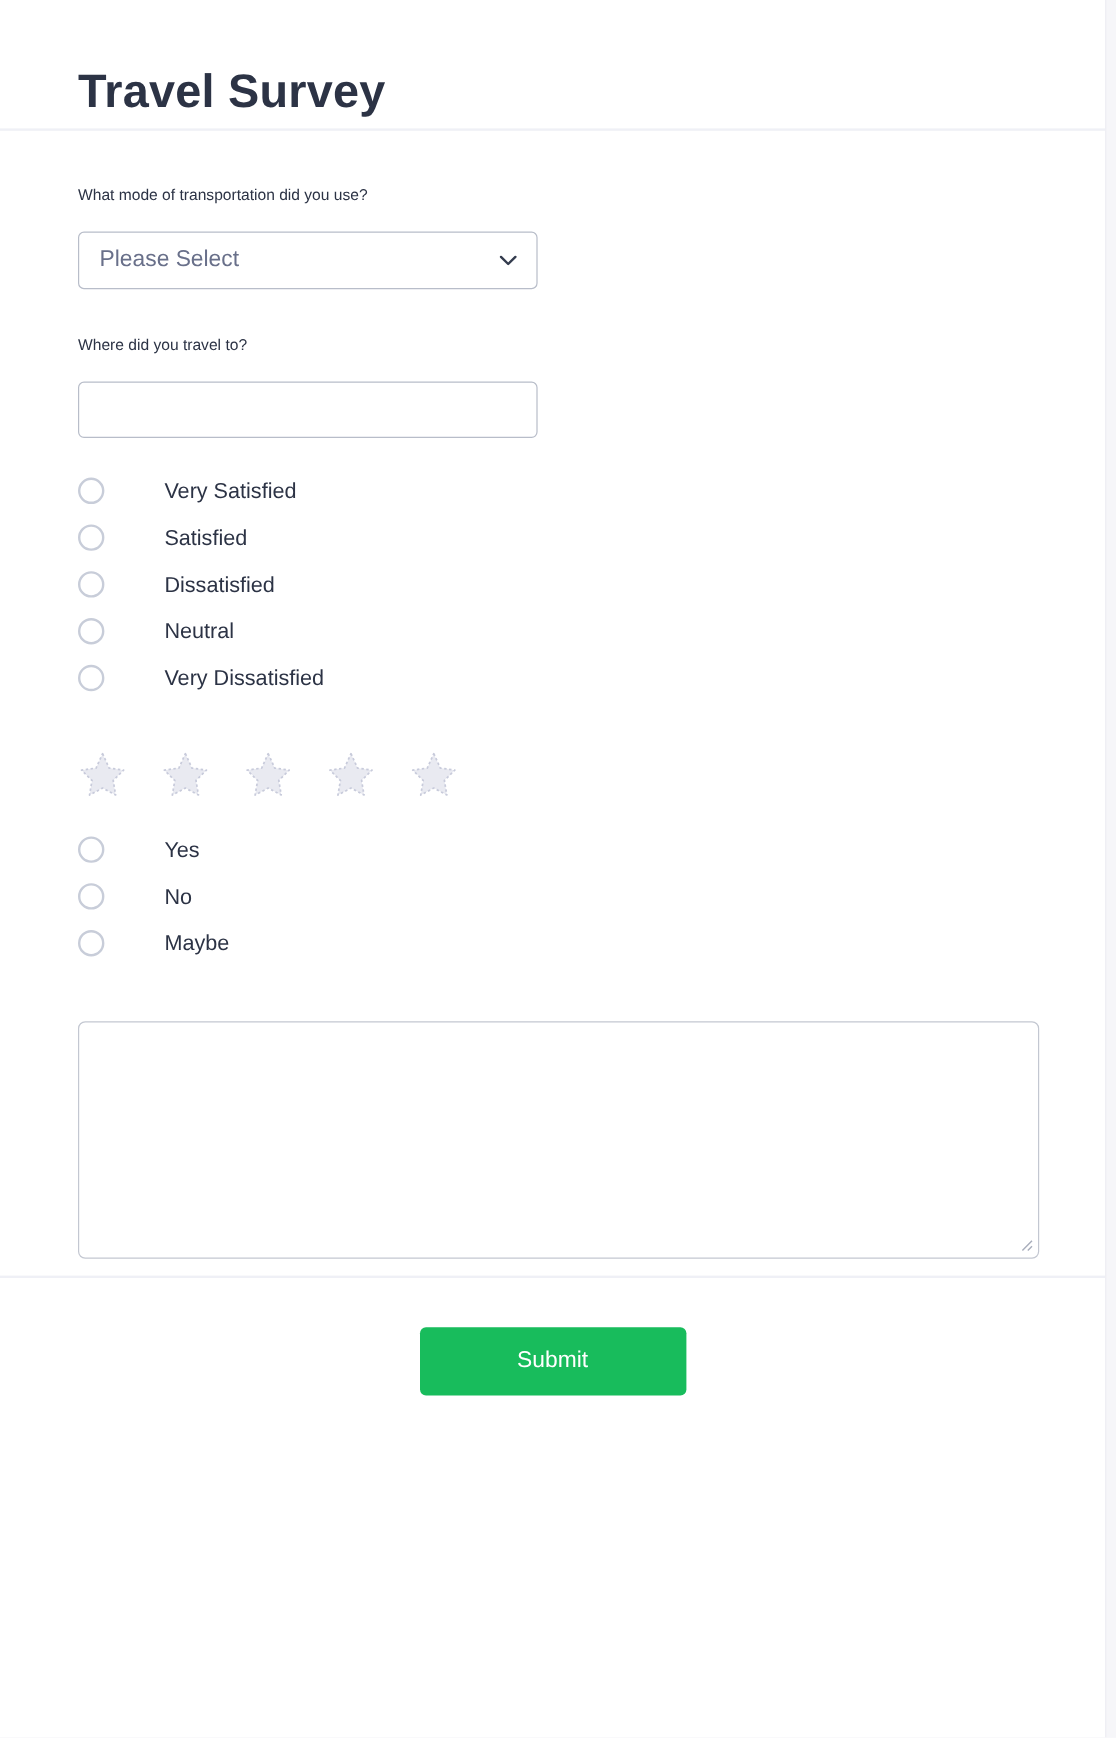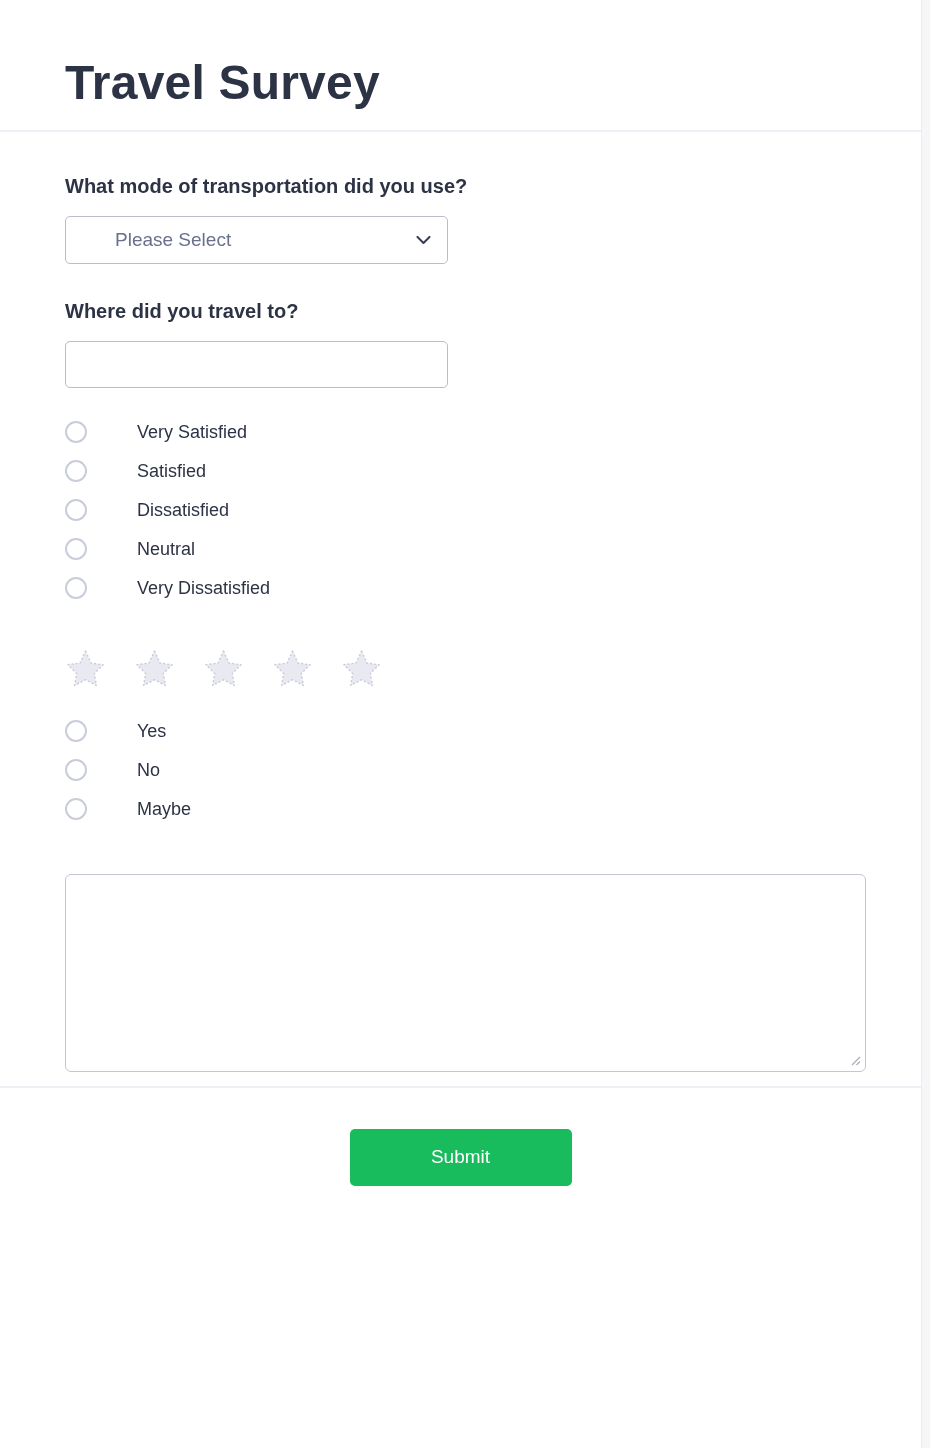--- a/index.html
+++ b/index.html
@@ -11,42 +11,42 @@
   }
   .form-card {
     width: 922px; height: 1448px;
     background: #ffffff;
     border-right: 1px solid #ebebf2;
     display: flex; flex-direction: column;
   }
   
   .form-header { padding: 54px 65px 0 65px; }
   .form-title {
-    font-size: 48px; font-weight: 700; color: #2c3345;
-    line-height: 1.2; letter-spacing: 0.2px; margin-bottom: 18px;
+    font-size: 39px; font-weight: 700; color: #2c3345;
+    line-height: 1.2; letter-spacing: 0.2px; margin-bottom: 6px;
   }
   .form-subtitle {
     font-size: 20px; color: #57647e; line-height: 32px;
     max-width: 735px; margin-bottom: 48px;
   }
   .divider { border-top: 2px solid #eff0f6; width: 100%; }
   
   .form-body { padding: 40px 56px 0 65px; flex: 0 0 auto; }
   .q-block { margin-bottom: 33px; }
   .q-label {
-    display: block; font-size: 20px; font-weight: 700; color: #2c3345;
+    display: block; font-size: 13px; font-weight: 400; color: #2c3345;
     line-height: 28px; margin-bottom: 16px;
   }
   .select-box {
     position: relative; width: 383px; height: 48px;
     border: 1px solid #b8bdc9; border-radius: 5px; background: #fff;
     display: flex; align-items: center; padding: 0 44px 0 17px;
     cursor: pointer;
   }
-  .select-value { font-size: 19px; color: #69708a; margin-left: 32px; }
+  .select-value { font-size: 19px; color: #69708a; }
   .chevron { position: absolute; right: 16px; top: 50%; margin-top: -4px; }
   .text-input {
     width: 383px; height: 47px;
     border: 1px solid #b8bdc9; border-radius: 5px; background: #fff;
     font-family: "Liberation Sans", sans-serif;
     font-size: 19px; color: #2c3345; padding: 0 16px; outline: none;
   }
   .radio-group { display: flex; flex-direction: column; margin-top: 18px; }
   .radio-row {
     display: flex; align-items: center; margin-bottom: 16px; cursor: pointer;

